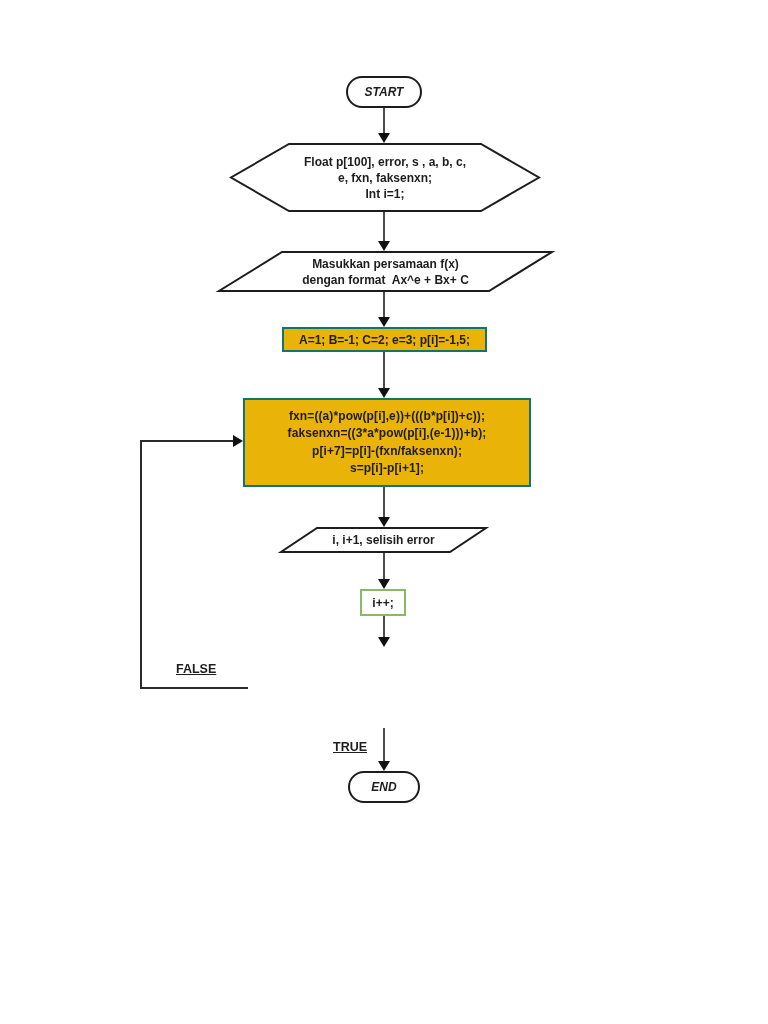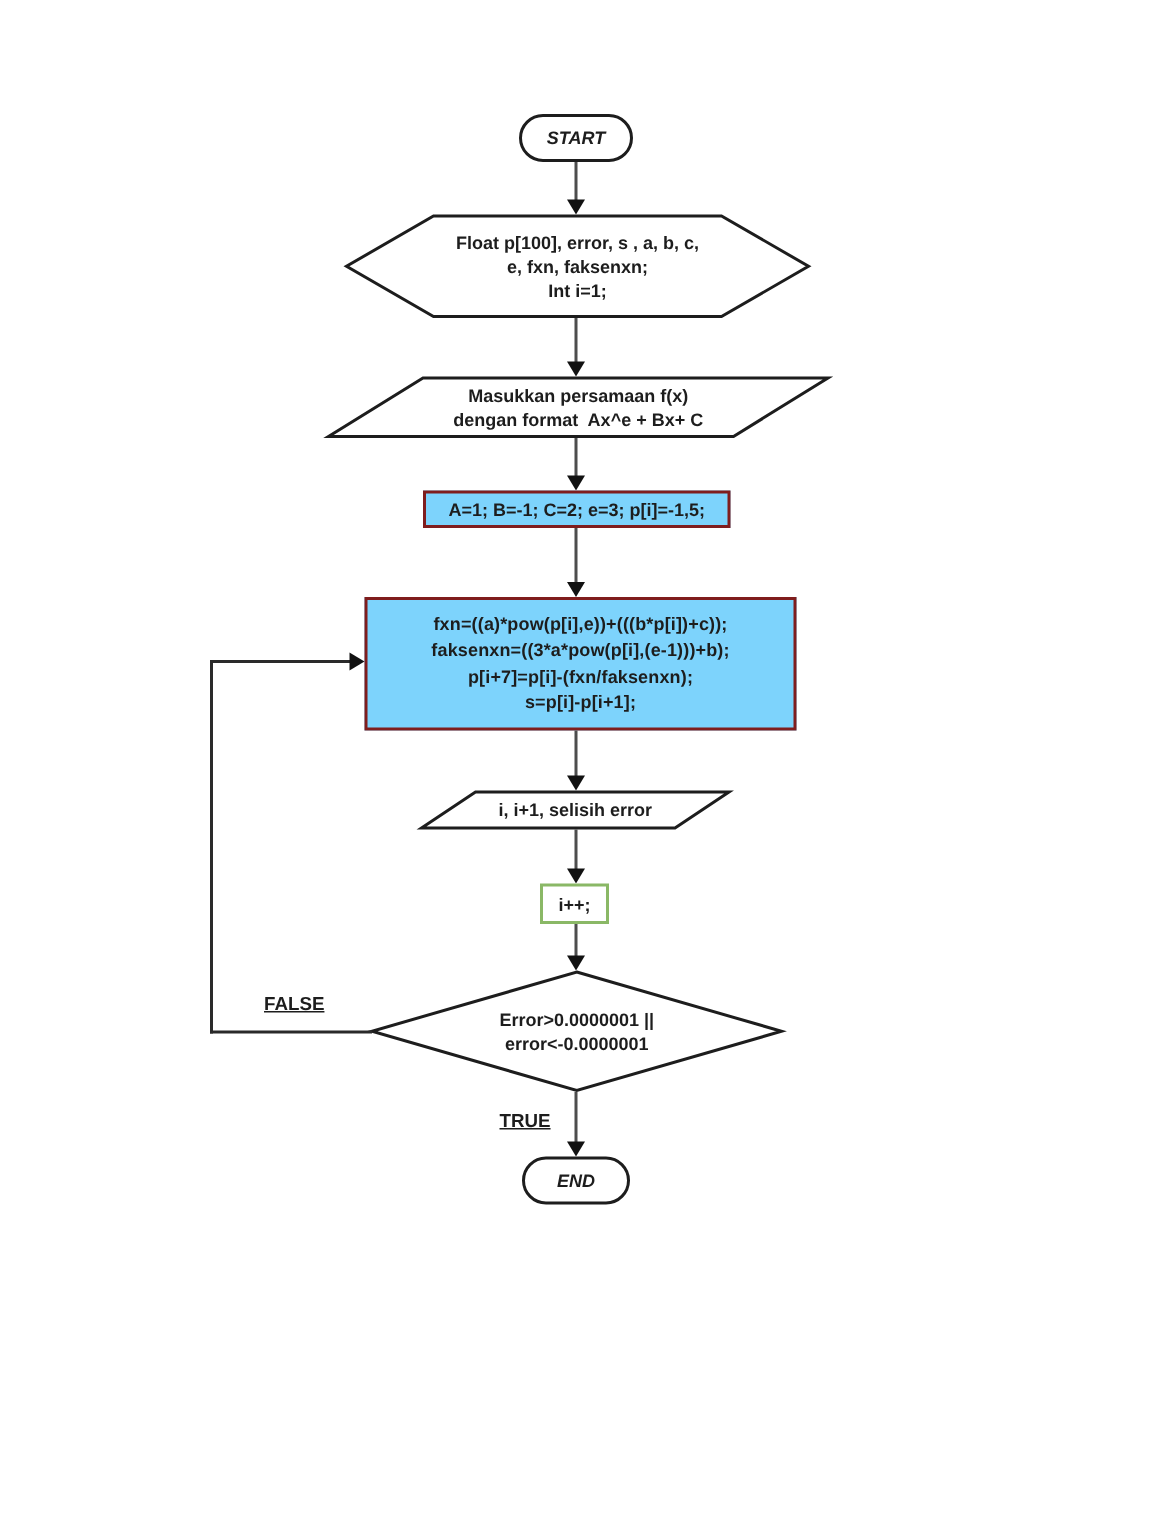--- a/index.html
+++ b/index.html
@@ -18,21 +18,21 @@
     position: absolute; left: 0; top: 0; width: 100%; height: 100%;
     display: flex; flex-direction: column; align-items: center; justify-content: center;
     font-weight: 700; color: #1d1d1d; text-align: center;
   }
   .shape-text div { white-space: pre; }
   .txt-12 { font-size: 12px; line-height: 16px; }
   .txt-code { font-size: 12px; line-height: 17.5px; letter-spacing: 0.1px; }
   .terminator {
     border: 2px solid #1d1d1d; border-radius: 16px; background: #ffffff; font-style: italic;
   }
-  .rect-plain { border: 2px solid #7f1d1d; background: #7dd3fc; }
+  .rect-plain { border: 2px solid #0f766e; background: #eab308; }
   .rect-green { border: 2px solid #8ab866; background: #ffffff; }
   .vline { position: absolute; width: 2px; background: #4d4d4d; }
   .hline { position: absolute; height: 2px; background: #2a2a2a; }
   .arrow-down {
     position: absolute; width: 0; height: 0;
     border-left: 6px solid transparent; border-right: 6px solid transparent;
     border-top: 10px solid #111111;
   }
   .arrow-right {
     position: absolute; width: 0; height: 0;
@@ -120,29 +120,20 @@
 
   <div class="node rect-green" style="left:360px; top:589px; width:46px; height:27px;">
     <div class="shape-text txt-12">
       <div>i++;</div>
     </div>
   </div>
 
   <div class="vline" style="left:383px; top:616px; height:23px;"></div>
   <div class="arrow-down" style="left:378px; top:637px;"></div>
 
-  <div class="node" style="left:247px; top:647px; width:275px; height:81px;">
-    <svg width="275" height="81">
-      <polygon points="137.5,1 274,40.5 137.5,80 1,40.5"></polygon>
-    </svg>
-    <div class="shape-text txt-12">
-      <div>Error&gt;0.0000001 ||</div>
-      <div>error&lt;-0.0000001</div>
-    </div>
-  </div>
 
   <div class="hline" style="left:140px; top:687px; width:108px;"></div>
   <div class="vline" style="left:140px; top:440px; height:249px; background:#2a2a2a;"></div>
   <div class="hline" style="left:140px; top:440px; width:94px;"></div>
   <div class="arrow-right" style="left:233px; top:435px;"></div>
   <div class="edge-label" style="left:176px; top:662px;">FALSE</div>
 
   <div class="vline" style="left:383px; top:728px; height:35px;"></div>
   <div class="arrow-down" style="left:378px; top:761px;"></div>
   <div class="edge-label" style="left:333px; top:740px;">TRUE</div>

